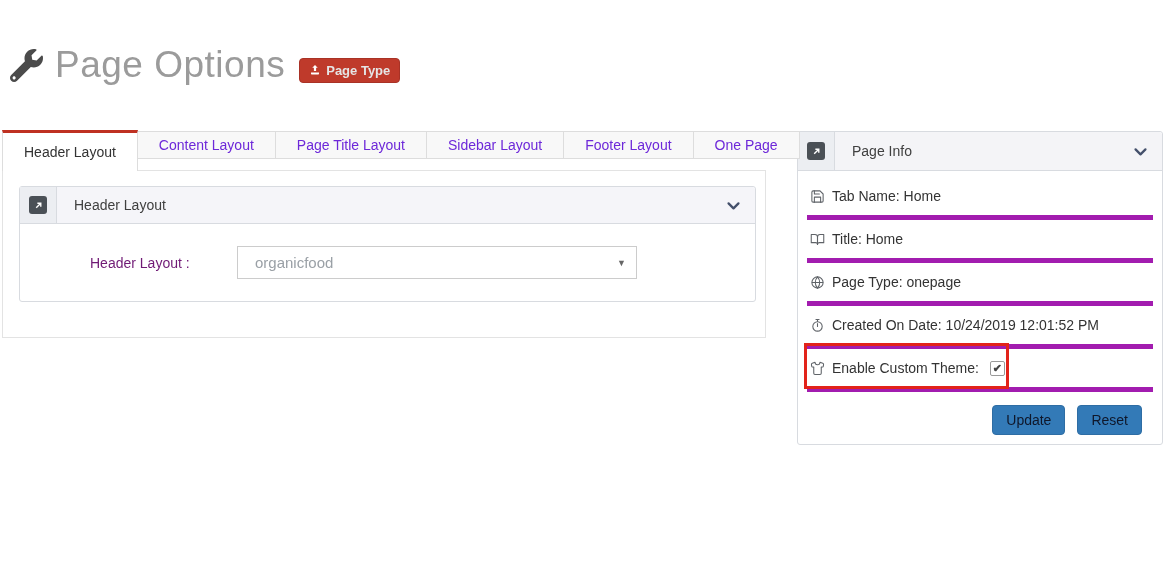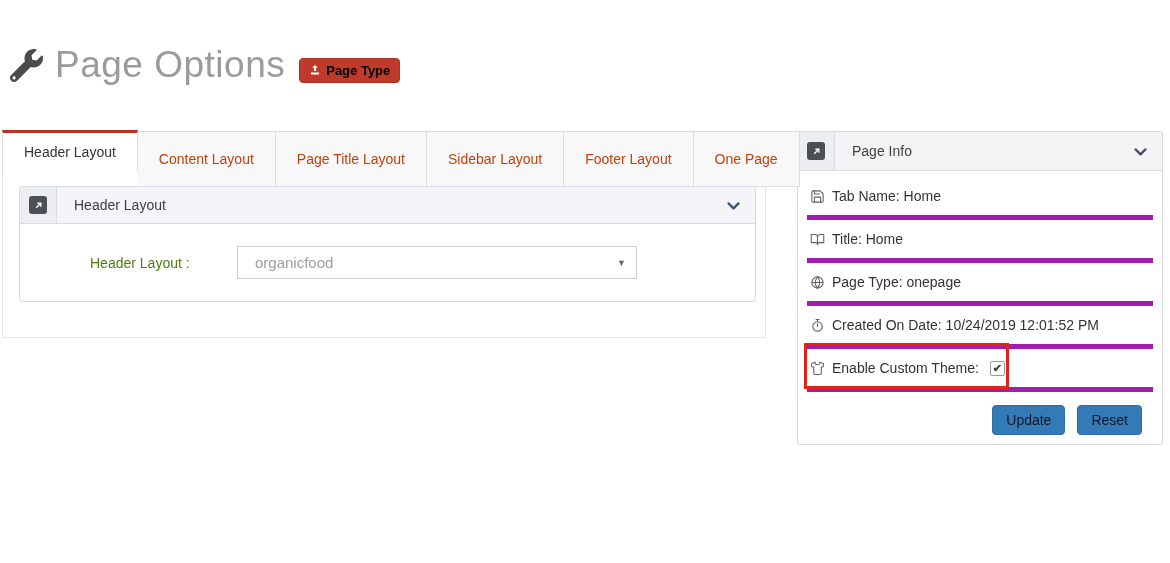--- a/index.html
+++ b/index.html
@@ -5,48 +5,48 @@
   * { margin:0; padding:0; box-sizing:border-box; }
   html,body { width:1170px; height:563px; background:#fff; overflow:hidden;
     font-family:"Liberation Sans", sans-serif; color:#333; }
   .page { position:relative; width:1170px; height:563px; }
 
   
   .page-header { position:absolute; left:10px; top:44px; display:flex; align-items:center; }
   .wrench { margin-right:12px; margin-top:4px; }
   .page-title { font-size:37px; font-weight:300; color:#9b9b9b; letter-spacing:.5px; }
   .badge { margin-left:14px; margin-top:10px; display:inline-flex; align-items:center; gap:5px;
-    background:#bf3a2b; border:1px solid #a93226; border-radius:4px; color:#000000;
+    background:#bf3a2b; border:1px solid #a93226; border-radius:4px; color:#e5e5e5;
     font-size:13px; font-weight:bold; padding:4px 9px; cursor:pointer; }
 
   
   .tabs { position:absolute; left:2px; top:131px; display:flex; list-style:none; z-index:3; }
-  .tab { height:56px; display:flex; align-items:center; padding:0 21px; font-size:14px;
-    color:#c2410c; background:#f8f8f8; border:1px solid #ddd; border-left:none; cursor:pointer; }
+  .tab { height:28px; display:flex; align-items:center; padding:0 21px; font-size:14px;
+    color:#6d28d9; background:#f8f8f8; border:1px solid #ddd; border-left:none; cursor:pointer; }
   .tab:first-child { border-left:1px solid #ddd; }
   .tab.active { background:#fff; color:#333; border-top:3px solid #bf3122; border-bottom:none;
     height:41px; margin-top:-1px; }
 
   
   .tab-content { position:absolute; left:2px; top:170px; width:764px; height:168px;
     background:#fff; border:1px solid #e3e3e3; z-index:1; }
 
   .panel { position:absolute; left:16px; top:15px; width:737px; height:116px;
     border:1px solid #d8dbe0; border-radius:3px; background:#fff; }
   .panel-head { display:flex; align-items:center; height:37px; background:#f5f5f9;
     border-bottom:1px solid #d8dbe0; border-radius:3px 3px 0 0; }
   .panel-icon-cell { width:37px; height:100%; background:#eceef2; border-right:1px solid #d8dbe0;
     display:flex; align-items:center; justify-content:center; }
   .dark-square { width:18px; height:18px; background:#4a5056; border-radius:3px;
     display:flex; align-items:center; justify-content:center; }
   .panel-title { padding-left:17px; font-size:14px; color:#404040; }
   .panel-chevron { margin-left:auto; margin-right:13px; cursor:pointer; display:flex; }
 
   .panel-body { display:flex; align-items:center; padding-top:22px; }
-  .field-label { margin-left:70px; width:130px; font-size:14px; color:#4d7c0f; }
+  .field-label { margin-left:70px; width:130px; font-size:14px; color:#701a75; }
   .select { margin-left:17px; width:400px; height:33px; border:1px solid #ccc; background:#fff;
     display:flex; align-items:center; justify-content:space-between; padding:0 10px 0 17px;
     font-size:15px; color:#9aa0a6; cursor:pointer; }
   .select-caret { font-size:9px; color:#666; }
 
   
   .info-panel { position:absolute; left:797px; top:131px; width:366px; height:314px;
     border:1px solid #d8dbe0; border-radius:3px; background:#fff; }
   .info-head { display:flex; align-items:center; height:39px; background:#f4f4f7;
     border-bottom:1px solid #d8dbe0; border-radius:3px 3px 0 0; }

